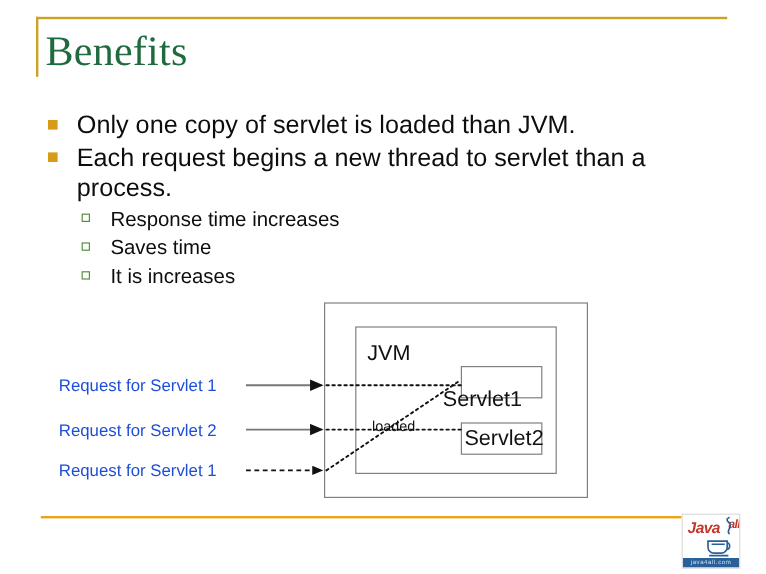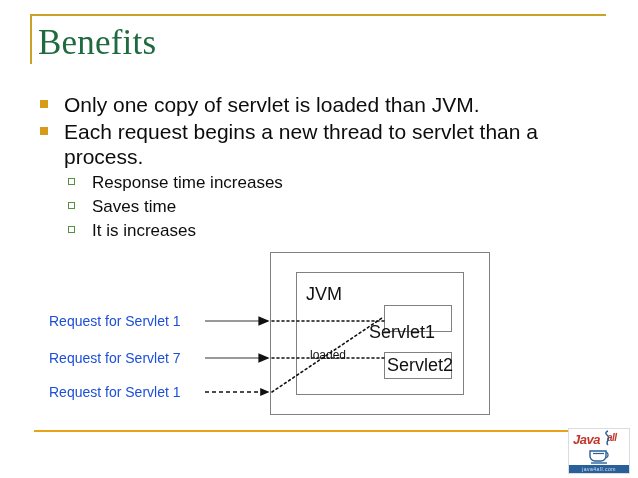--- a/index.html
+++ b/index.html
@@ -182,31 +182,31 @@
     <line x1="205" y1="392" x2="268" y2="392" stroke="#111111" stroke-width="1.3" stroke-dasharray="4,3" marker-end="url(#arrowhead)"></line>
 
     <line x1="272" y1="321" x2="386" y2="321" stroke="#111111" stroke-width="1.6" stroke-dasharray="2,3" stroke-linecap="round"></line>
 
     <line x1="272" y1="358" x2="386" y2="358" stroke="#111111" stroke-width="1.6" stroke-dasharray="2,3" stroke-linecap="round"></line>
 
     <line x1="272" y1="392" x2="382" y2="318" stroke="#111111" stroke-width="1.6" stroke-dasharray="2,3" stroke-linecap="round"></line>
   </svg>
 
   <div class="req-label" id="req-label-1">Request for Servlet 1</div>
-  <div class="req-label" id="req-label-2">Request for Servlet 7</div>
+  <div class="req-label" id="req-label-2">Request for Servlet 2</div>
   <div class="req-label" id="req-label-3">Request for Servlet 1</div>
 
   <div class="diagram-text" id="jvm-label">JVM</div>
   <div class="diagram-text" id="servlet1-label">Servlet1</div>
   <div class="diagram-text" id="servlet2-label">Servlet2</div>
   <div class="diagram-text" id="thread-label">loaded</div>
 
   <div style="position:absolute; left:34px; top:430px; width:572px; height:2px; background:#e8a317;"></div>
 
-  <div style="position:absolute; left:568px; top:428px; width:62px; height:46px; background:#ffffff; border:1px solid #dcdcdc; box-sizing:border-box; overflow:hidden;">
+  <div style="position:absolute; left:568px; top:428px; width:49px; height:46px; background:#ffffff; border:1px solid #dcdcdc; box-sizing:border-box; overflow:hidden;">
     <div style="position:absolute; left:4px; top:3px; font-family:'Liberation Sans', sans-serif; font-size:13px; font-weight:bold; font-style:italic; color:#c0392b; letter-spacing:-0.5px;">Java</div>
     <div style="position:absolute; left:38px; top:3px; font-family:'Liberation Sans', sans-serif; font-size:10px; font-weight:bold; font-style:italic; color:#c0392b; letter-spacing:-0.5px;">all</div>
     <svg style="position:absolute; left:32px; top:1px;" width="14" height="16" viewBox="0 0 14 16">
       <path d="M7,15 C3,12 11,9 6,5 C3,2.5 7,1 7,1" stroke="#2a6099" stroke-width="1.4" fill="none"></path>
     </svg>
     <svg style="position:absolute; left:18px; top:18px;" width="26" height="18" viewBox="0 0 26 18">
       <path d="M3,4 H19 V9 a5,5 0 0 1 -5,5 H8 a5,5 0 0 1 -5,-5 Z" fill="none" stroke="#2a6099" stroke-width="1.4"></path>
       <path d="M19,5 a3.2,3.2 0 0 1 0,6" fill="none" stroke="#2a6099" stroke-width="1.3"></path>
       <line x1="4" y1="16" x2="20" y2="16" stroke="#2a6099" stroke-width="1.4"></line>
       <line x1="6" y1="6.5" x2="17" y2="6.5" stroke="#2a6099" stroke-width="1.2"></line>

